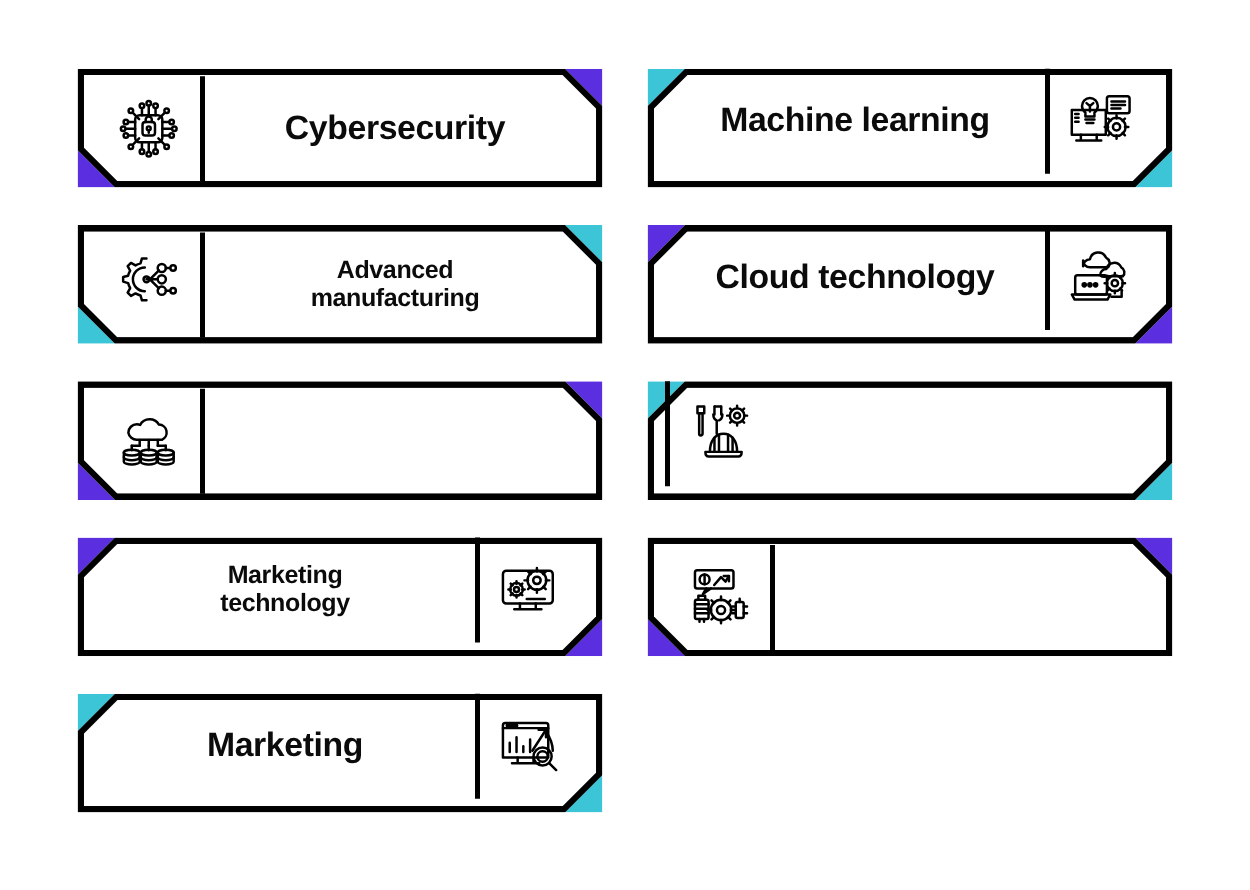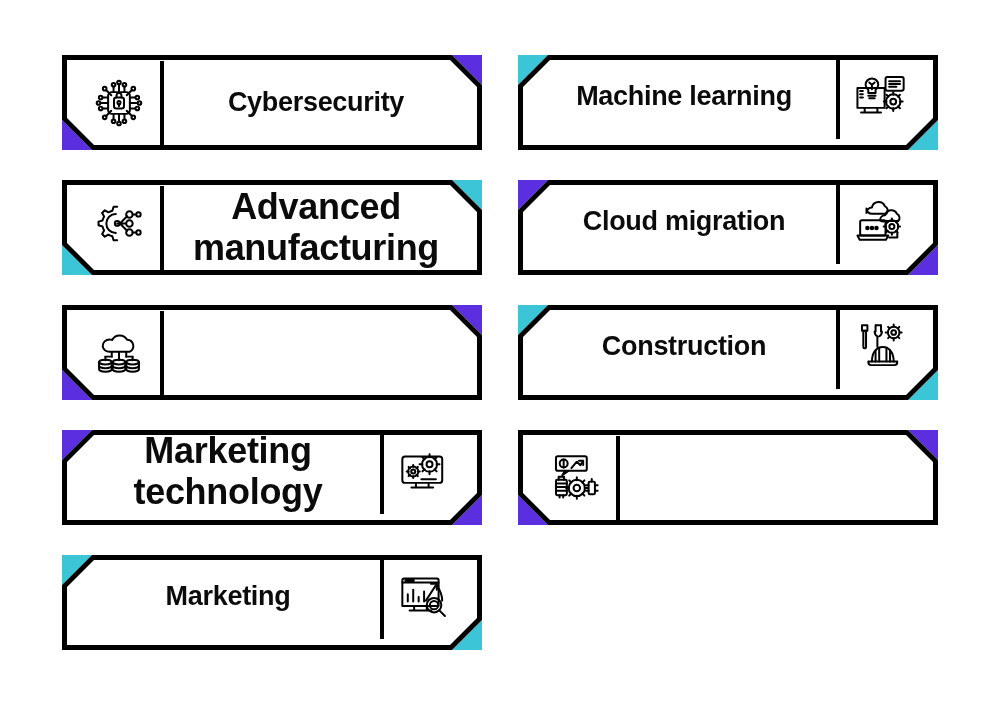--- a/index.html
+++ b/index.html
@@ -83,21 +83,21 @@
     flex:1 1 auto;
     text-align:center;
     font-weight:700;
     font-size:27px;
     line-height:1.12;
     color:#0b0b0b;
     letter-spacing:-0.3px;
     padding:0 8px;
     white-space:pre-line;
   }
-  .label.two-line{font-size:36px;}
+  .label.two-line{font-size:20px;}
 </style>
 </head>
 <body>
 
 <div id="board">
   <div class="grid">
       <div class="card">
         <div class="accent">
           <div class="tri-a tri-tr" style="background: rgb(91, 47, 224);"></div>
           <div class="tri-b tri-bl" style="background: rgb(91, 47, 224);"></div>
@@ -150,21 +150,21 @@
         </div>
       </div>
       <div class="card">
         <div class="accent">
           <div class="tri-a tri-tl" style="background: rgb(91, 47, 224);"></div>
           <div class="tri-b tri-br" style="background: rgb(91, 47, 224);"></div>
         </div>
         <div class="plate cut-tl-br"></div>
         <div class="inner cut-tl-br"></div>
         <div class="content icon-right">
-          <div class="label">Cloud migration</div>
+          <div class="label">Cloud technology</div>
           <div class="divider"></div>
           <div class="icon-box">
             <svg viewBox="0 0 64 64">
               <use href="#ic-cloud-migration-laptop-icon"></use>
             </svg>
           </div>
         </div>
       </div>
       <div class="card">
         <div class="accent">
@@ -183,21 +183,20 @@
         </div>
       </div>
       <div class="card">
         <div class="accent">
           <div class="tri-a tri-tl" style="background: rgb(59, 197, 214);"></div>
           <div class="tri-b tri-br" style="background: rgb(59, 197, 214);"></div>
         </div>
         <div class="plate cut-tl-br"></div>
         <div class="inner cut-tl-br"></div>
         <div class="content icon-right">
-          <div class="label">Construction</div>
           <div class="divider"></div>
           <div class="icon-box">
             <svg viewBox="0 0 64 64">
               <use href="#ic-construction-helmet-tools-icon"></use>
             </svg>
           </div>
         </div>
       </div>
       <div class="card">
         <div class="accent">

